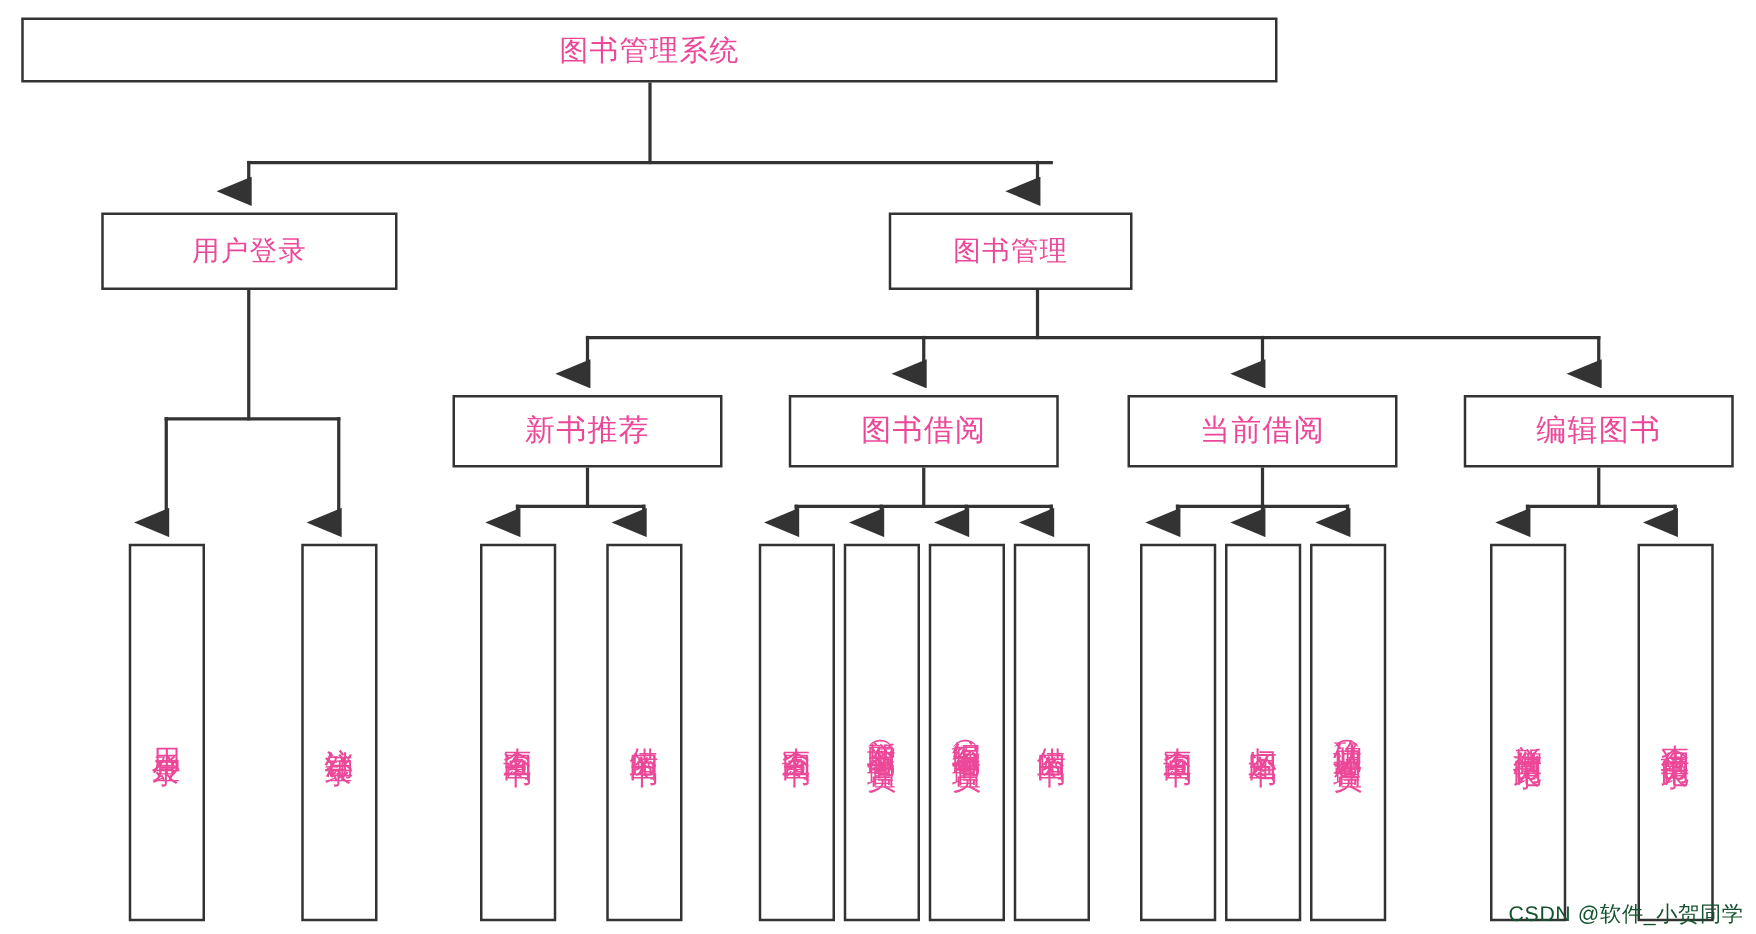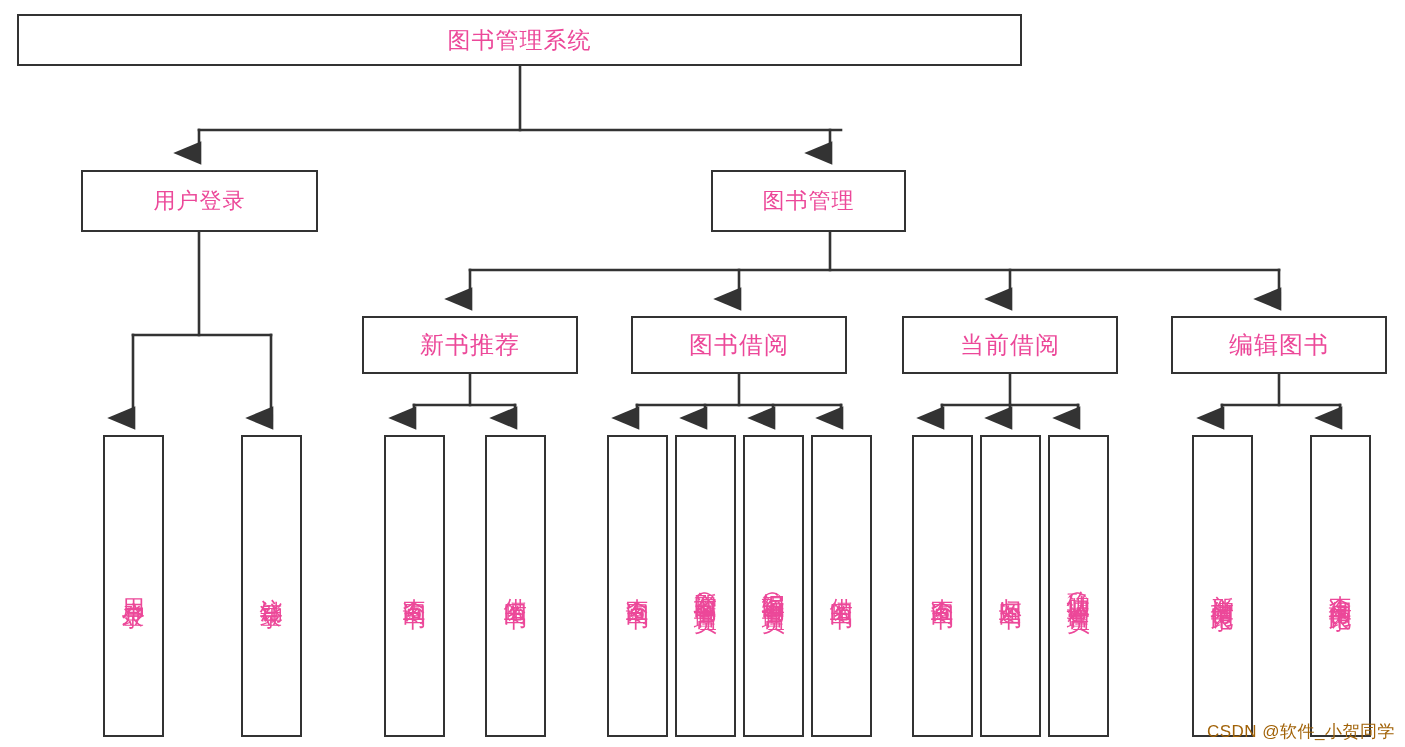--- a/index.html
+++ b/index.html
@@ -48,21 +48,21 @@
     letter-spacing:3px;
     white-space:nowrap;
     max-height:286px;
   }
 
   
   #watermark{
     position:absolute;
     right:10px;bottom:4px;
     font-size:17px;
-    color:#a16207;
+    color:#14532d;
     letter-spacing:.5px;
     user-select:none;
     white-space:nowrap;
     text-align:right;
   }
 </style>
 </head>
 <body>
 
 <div id="stage">

